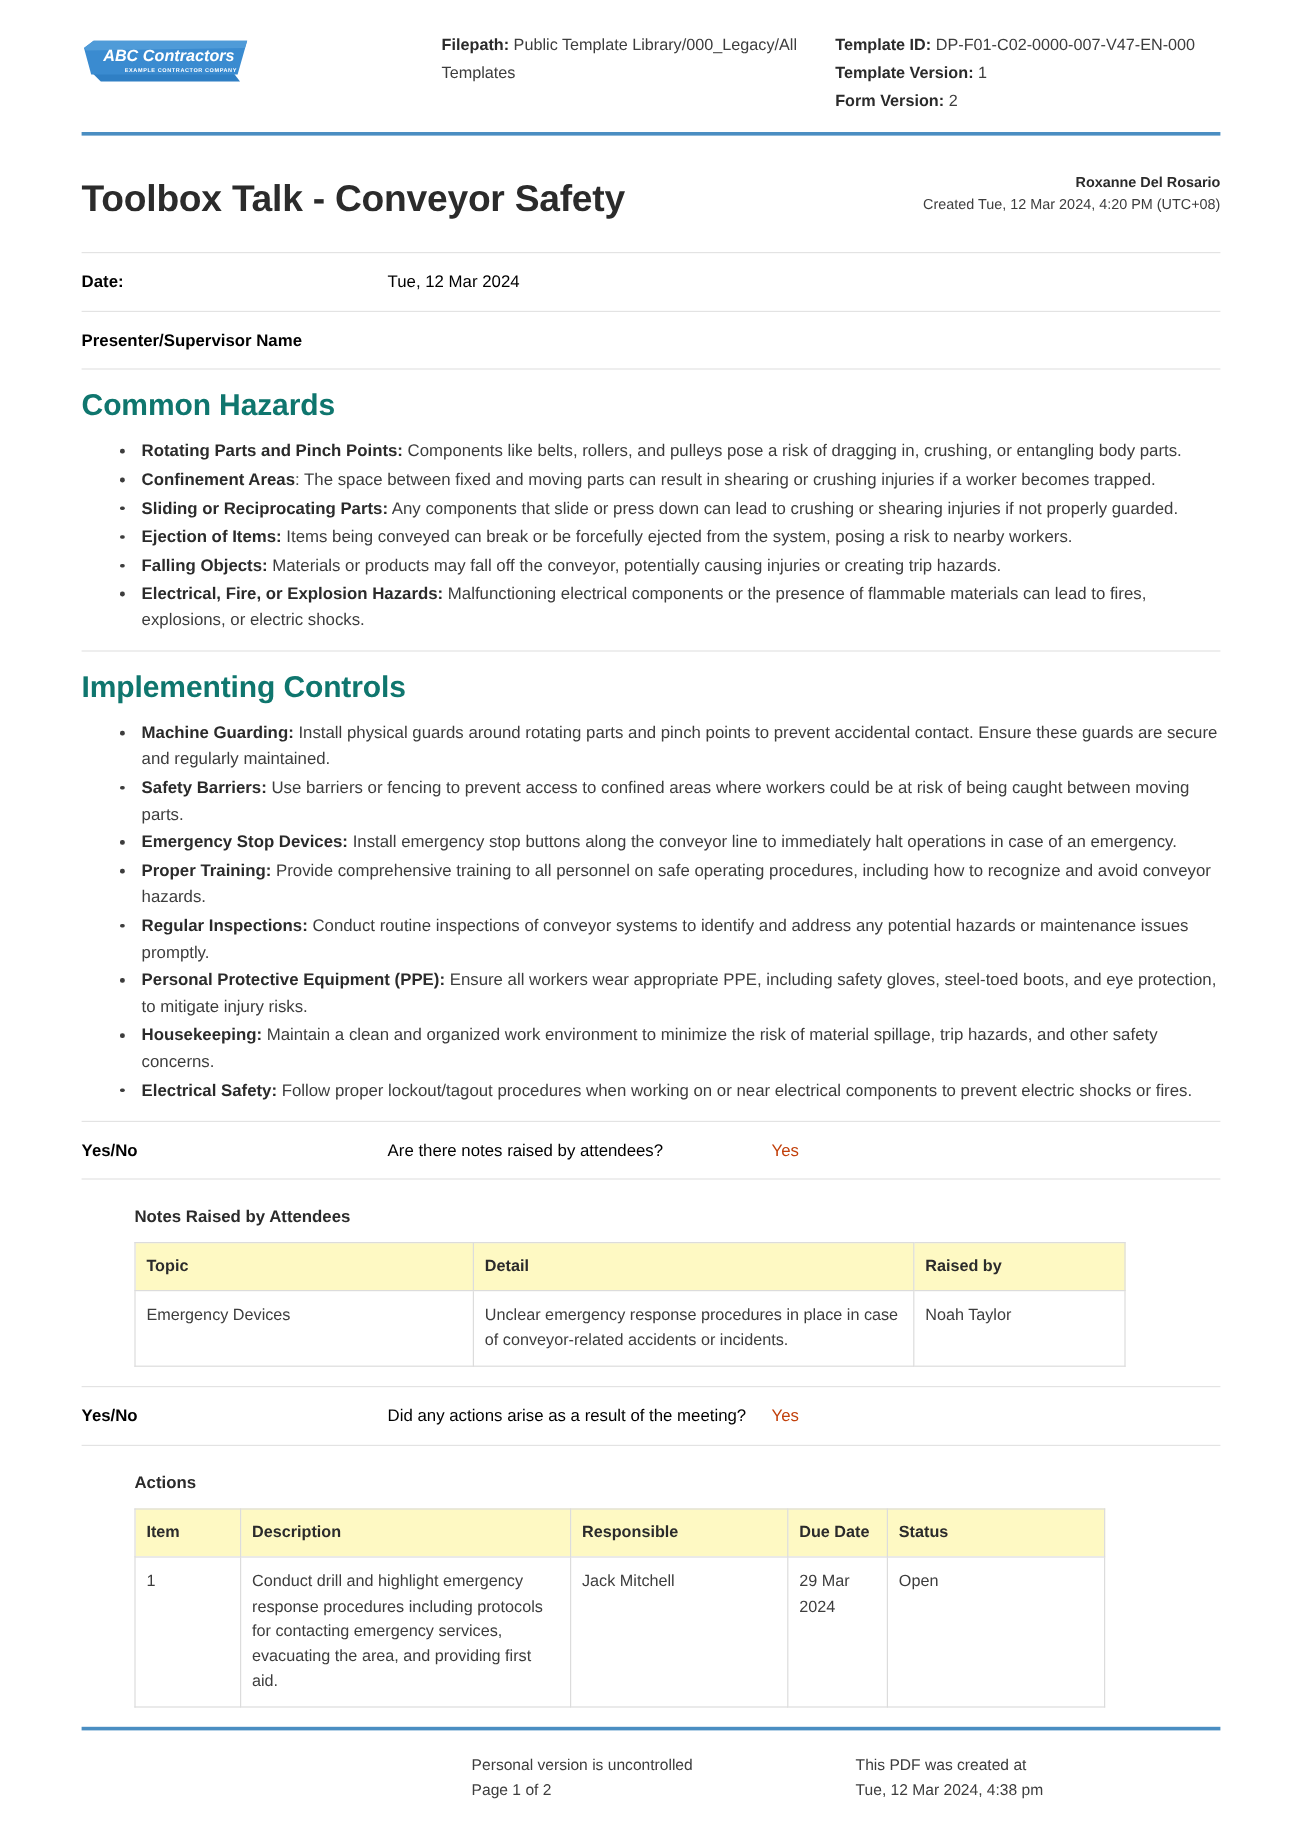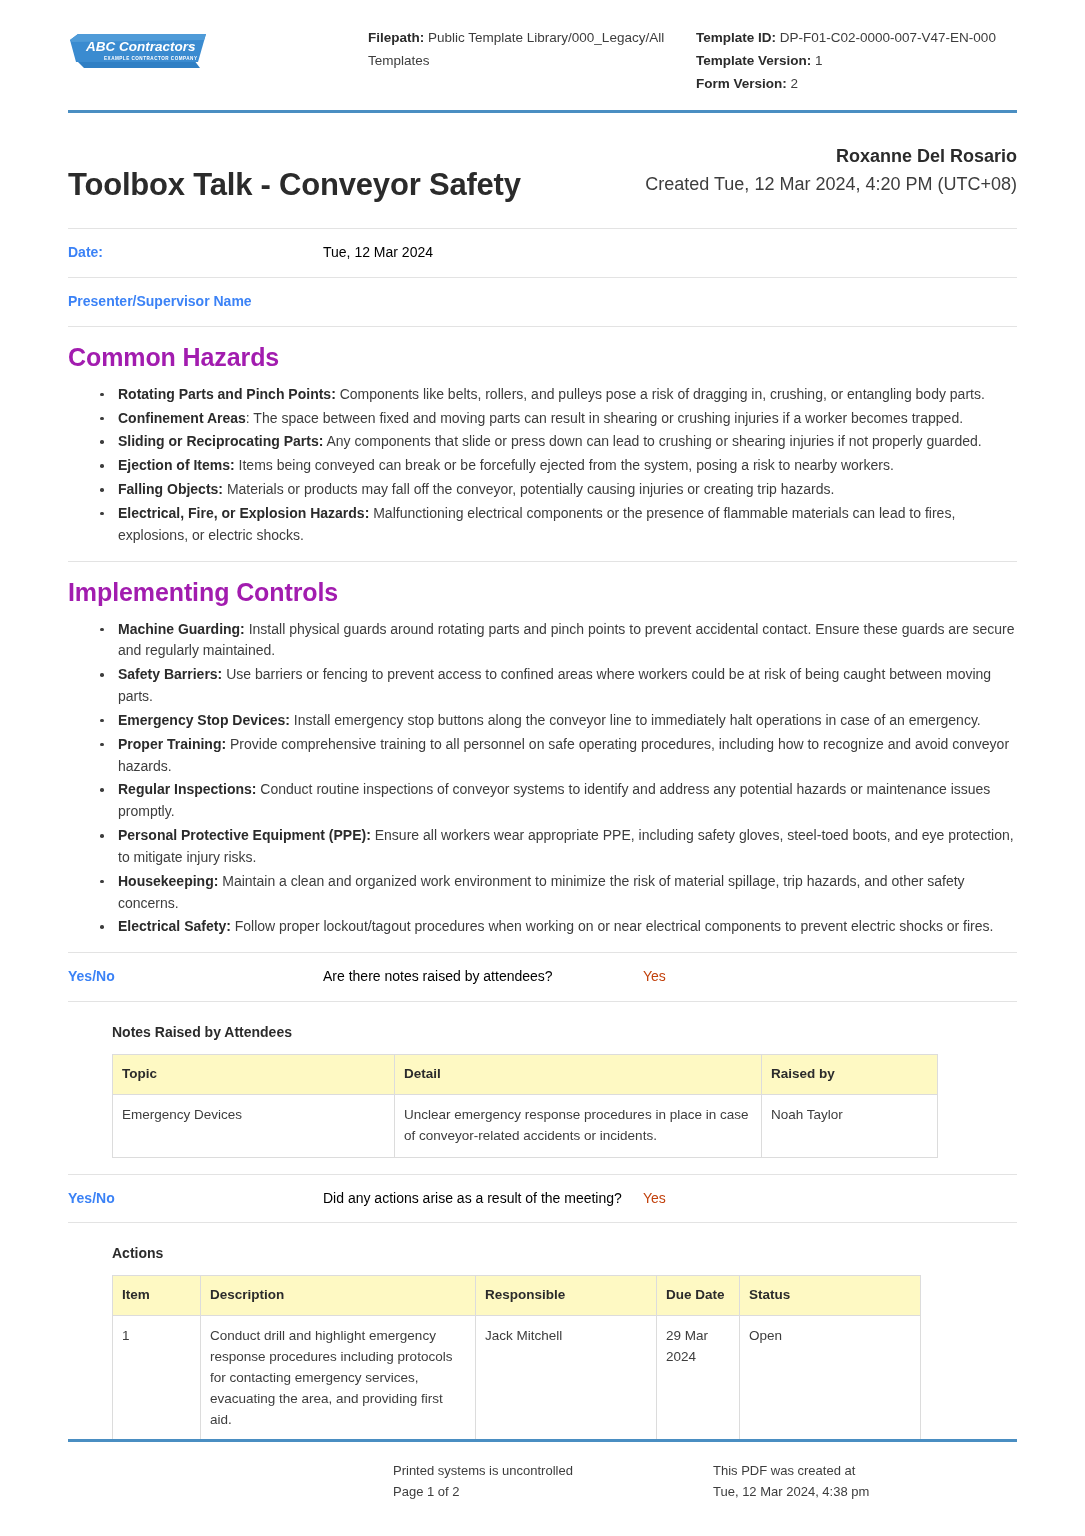--- a/index.html
+++ b/index.html
@@ -73,56 +73,56 @@
     flex: 1 1 auto;
     font-size: 31px;
     font-weight: bold;
     color: #2b2b2b;
     letter-spacing: -0.2px;
     line-height: 1.15;
   }
   .author-block {
     flex: 0 0 auto;
     text-align: right;
-    font-size: 18px;
+    font-size: 12px;
     line-height: 1.55;
     color: #3d3d3d;
     padding-bottom: 4px;
   }
   .author-name { font-weight: bold; color: #2b2b2b; }
 
   
   .field-row {
     display: flex;
     align-items: flex-start;
     border-top: 1px solid #e3e3e3;
     padding: 13px 0 13px 0;
     font-size: 14px;
     line-height: 1.55;
   }
   .field-label {
     flex: 0 0 255px;
     font-weight: bold;
-    color: #3b82f6;
+    color: #000000;
   }
   .field-question {
     flex: 0 0 320px;
     color: #000000;
   }
   .field-value {
     flex: 1 1 auto;
     color: #c2410c;
   }
 
   
   .section { border-top: 1px solid #e3e3e3; padding-top: 16px; }
   .section-heading {
     font-size: 25px;
     font-weight: bold;
-    color: #a21caf;
+    color: #0f766e;
     margin: 0 0 12px 0;
     letter-spacing: -0.1px;
   }
   ul.bullets {
     margin: 0 0 14px 0;
     padding-left: 48px;
     list-style: none;
   }
   ul.bullets li {
     position: relative;
@@ -354,21 +354,21 @@
           </tr>
         </tbody>
       </table>
     </div>
   </div>
 
   <div class="doc-footer">
     <div class="footer-rule"></div>
     <div class="footer-cols">
       <div class="footer-left">
-        <div>Printed systems is uncontrolled</div>
+        <div>Personal version is uncontrolled</div>
         <div>Page 1 of 2</div>
       </div>
       <div class="footer-right">
         <div>This PDF was created at</div>
         <div>Tue, 12 Mar 2024, 4:38 pm</div>
       </div>
     </div>
   </div>
 
 </div>

